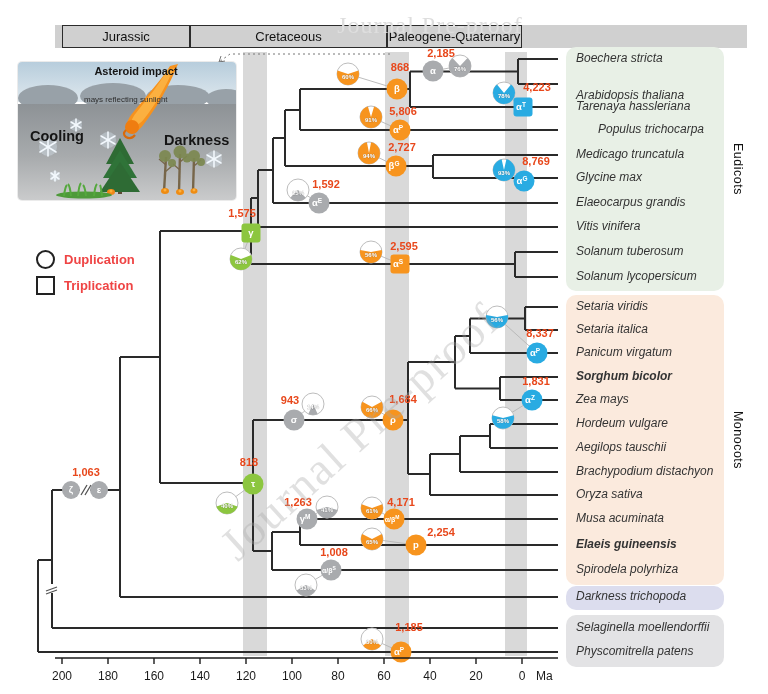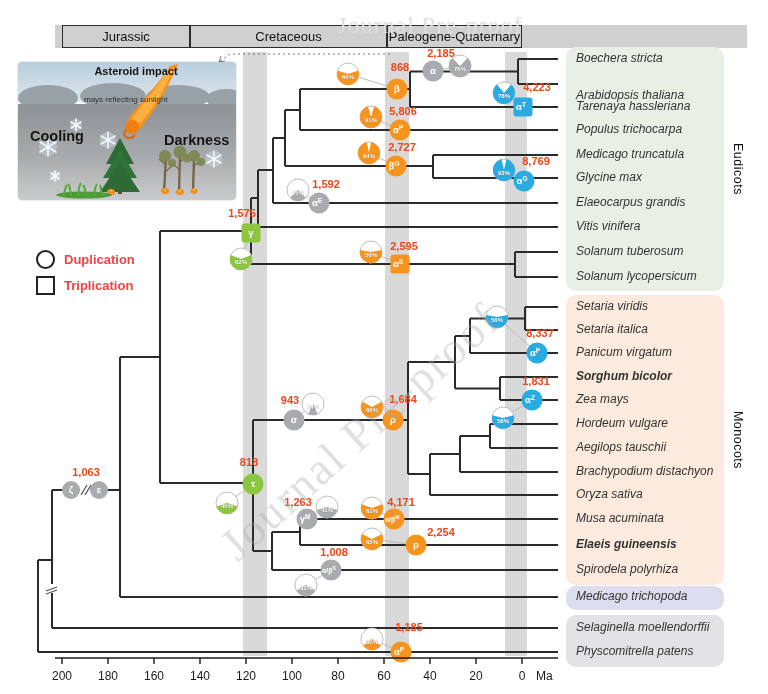--- a/index.html
+++ b/index.html
@@ -180,40 +180,40 @@
   <div id="panels">
       <div class="panel" style="top: 47px; height: 244px; background: rgb(232, 240, 230);"></div>
       <div class="panel" style="top: 295px; height: 290px; background: rgb(251, 234, 221);"></div>
       <div class="panel" style="top: 586px; height: 24px; background: rgb(220, 221, 238);"></div>
       <div class="panel" style="top: 615px; height: 52px; background: rgb(227, 227, 229);"></div>
     </div>
   <div id="species-layer">
       <div class="species" style="top: 51px;">Boechera stricta</div>
       <div class="species" style="top: 88px;">Arabidopsis thaliana</div>
       <div class="species" style="top: 99px;">Tarenaya hassleriana</div>
-      <div class="species" style="top: 122px;">Populus trichocarpa</div>
+      <div class="species" style="top: 122px; text-align: center;">Populus trichocarpa</div>
       <div class="species" style="top: 147px;">Medicago truncatula</div>
       <div class="species" style="top: 170px;">Glycine max</div>
       <div class="species" style="top: 195px;">Elaeocarpus grandis</div>
       <div class="species" style="top: 219px;">Vitis vinifera</div>
       <div class="species" style="top: 244px;">Solanum tuberosum</div>
       <div class="species" style="top: 269px;">Solanum lycopersicum</div>
       <div class="species" style="top: 299px;">Setaria viridis</div>
       <div class="species" style="top: 322px;">Setaria italica</div>
       <div class="species" style="top: 345px;">Panicum virgatum</div>
       <div class="species" style="top: 369px; font-weight: bold;">Sorghum bicolor</div>
       <div class="species" style="top: 392px;">Zea mays</div>
       <div class="species" style="top: 416px;">Hordeum vulgare</div>
       <div class="species" style="top: 440px;">Aegilops tauschii</div>
       <div class="species" style="top: 464px;">Brachypodium distachyon</div>
       <div class="species" style="top: 487px;">Oryza sativa</div>
       <div class="species" style="top: 511px;">Musa acuminata</div>
       <div class="species" style="top: 537px; font-weight: bold;">Elaeis guineensis</div>
       <div class="species" style="top: 562px;">Spirodela polyrhiza</div>
-      <div class="species" style="top: 589px;">Medicago trichopoda</div>
+      <div class="species" style="top: 589px;">Darkness trichopoda</div>
       <div class="species" style="top: 620px;">Selaginella moellendorffii</div>
       <div class="species" style="top: 644px;">Physcomitrella patens</div>
     </div>
   <div id="group-labels">
       <div class="group-label" style="top: 169px; transform: translateY(-50%);">Eudicots</div>
       <div class="group-label" style="top: 440px; transform: translateY(-50%);">Monocots</div>
     </div>
 
   <svg id="tree-svg" width="768" height="694" viewBox="0 0 768 694">
       <rect x="243" y="52" width="24" height="604" fill="#cbcbcb" opacity="0.72"></rect>

